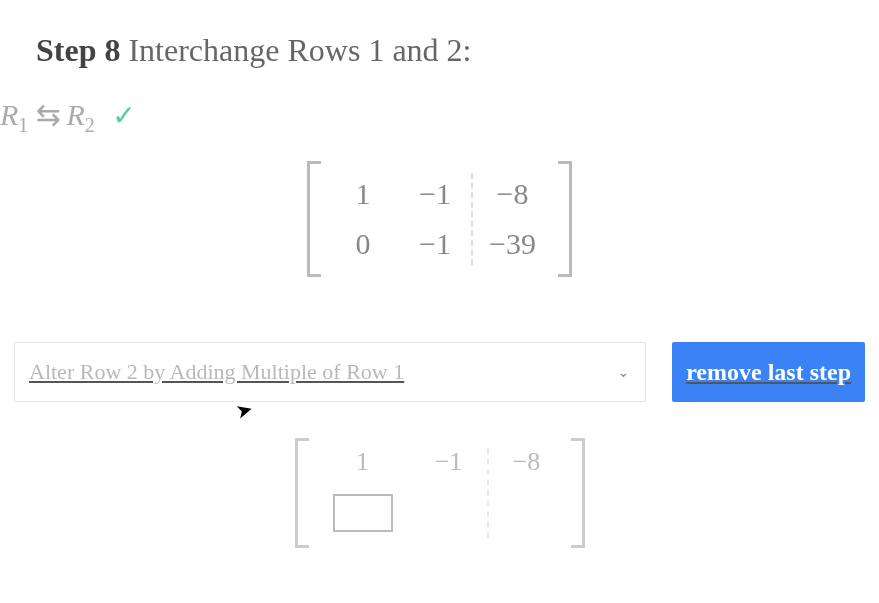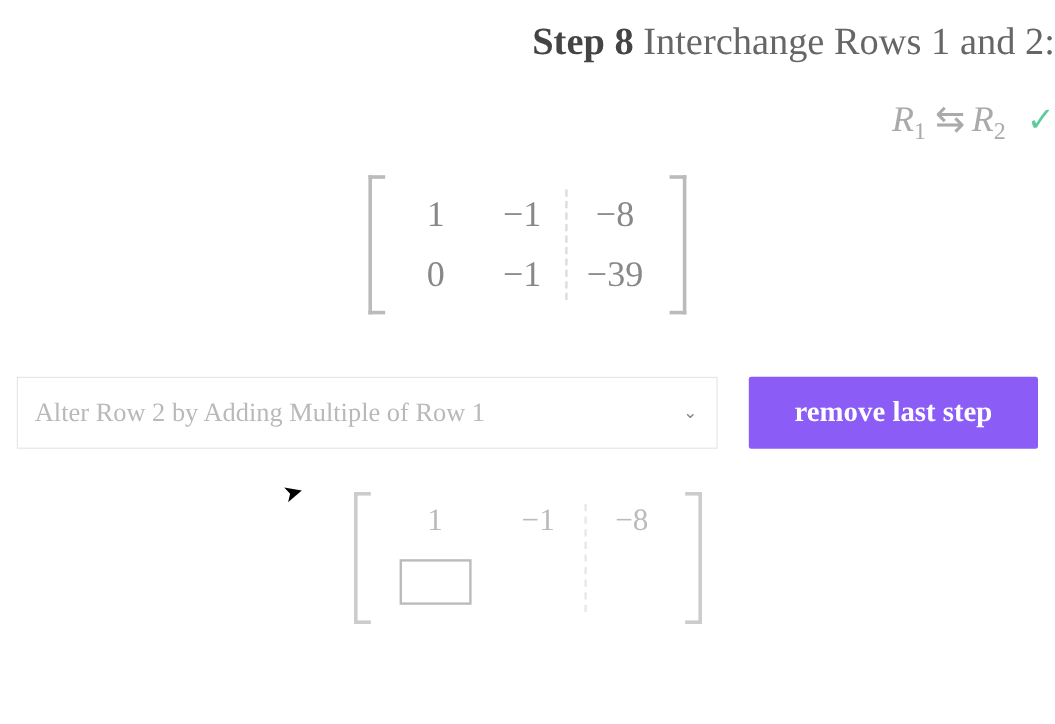--- a/index.html
+++ b/index.html
@@ -6,29 +6,30 @@
     body {
       font-family: Georgia, 'Times New Roman', serif;
       background: #ffffff;
       color: #555;
       width: 879px;
       height: 603px;
       overflow: hidden;
       position: relative;
     }
     .step-title {
-      text-align: right;
+      text-align: left;
       font-size: 32px;
       font-weight: normal;
       color: #666;
-      margin-top: 16px;
+      margin-top: 32px;
+      padding-left: 36px;
     }
     .step-title b { font-weight: bold; color: #444; }
     .operation-line {
-      text-align: right;
+      text-align: left;
       margin-top: 28px;
       font-size: 30px;
       font-style: italic;
       font-family: 'Times New Roman', serif;
       color: #aaa;
     }
     .operation-line .sub { font-size: 20px; vertical-align: sub; font-style: normal; }
     .checkmark { color: #5ecb9e; font-style: normal; margin-left: 10px; font-size: 28px; }
     .swap-icon { font-style: normal; letter-spacing: -2px; }
     .matrix-wrap {
@@ -66,22 +67,23 @@
       min-width: 40px;
     }
     .aug-sep {
       border-left: 2px dashed #ddd;
       margin: 4px 0;
     }
     .controls-row {
       display: flex;
       align-items: stretch;
       gap: 26px;
-      margin-top: 52px;
+      margin-top: 65px;
       padding: 0 14px;
+      text-decoration: underline;
     }
     .op-select {
       flex: 1;
       border: 1px solid #e6e6e6;
       background: #fff;
       padding: 16px 40px 16px 14px;
       font-size: 22px;
       font-family: Georgia, serif;
       color: #b9b9b9;
       position: relative;
@@ -91,27 +93,27 @@
     }
     .op-select .chev {
       position: absolute;
       right: 16px;
       top: 50%;
       transform: translateY(-50%);
       color: #888;
       font-size: 14px;
     }
     .remove-btn {
-      background: #8b5cf6;
+      background: #3b82f6;
       color: #fff;
       border: none;
       font-family: Georgia, serif;
       font-size: 24px;
       font-weight: bold;
-      padding: 14px 38px;
+      padding: 14px 14px;
       cursor: pointer;
       border-radius: 2px;
     }
     .cursor-arrow {
       position: absolute;
       left: 236px;
       top: 398px;
       font-size: 20px;
       color: #000;
       transform: rotate(-15deg);

